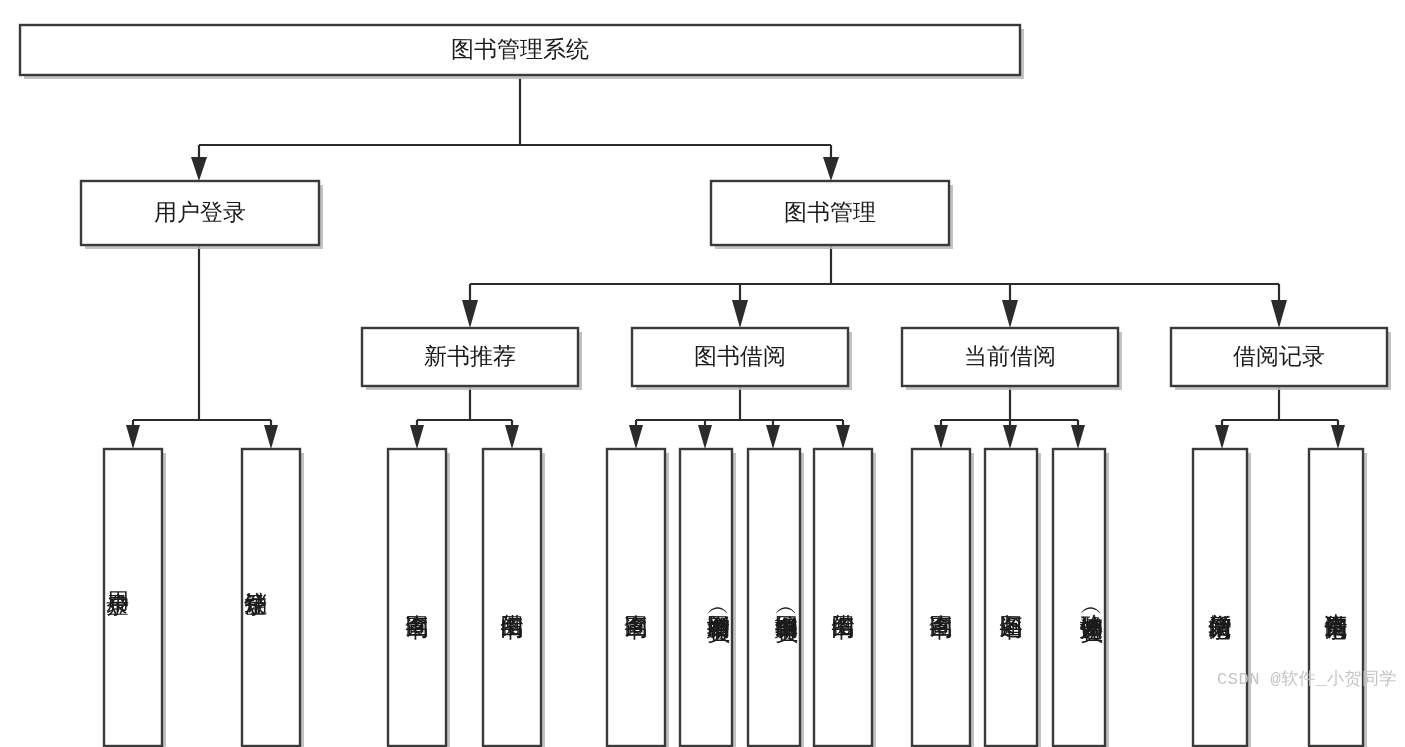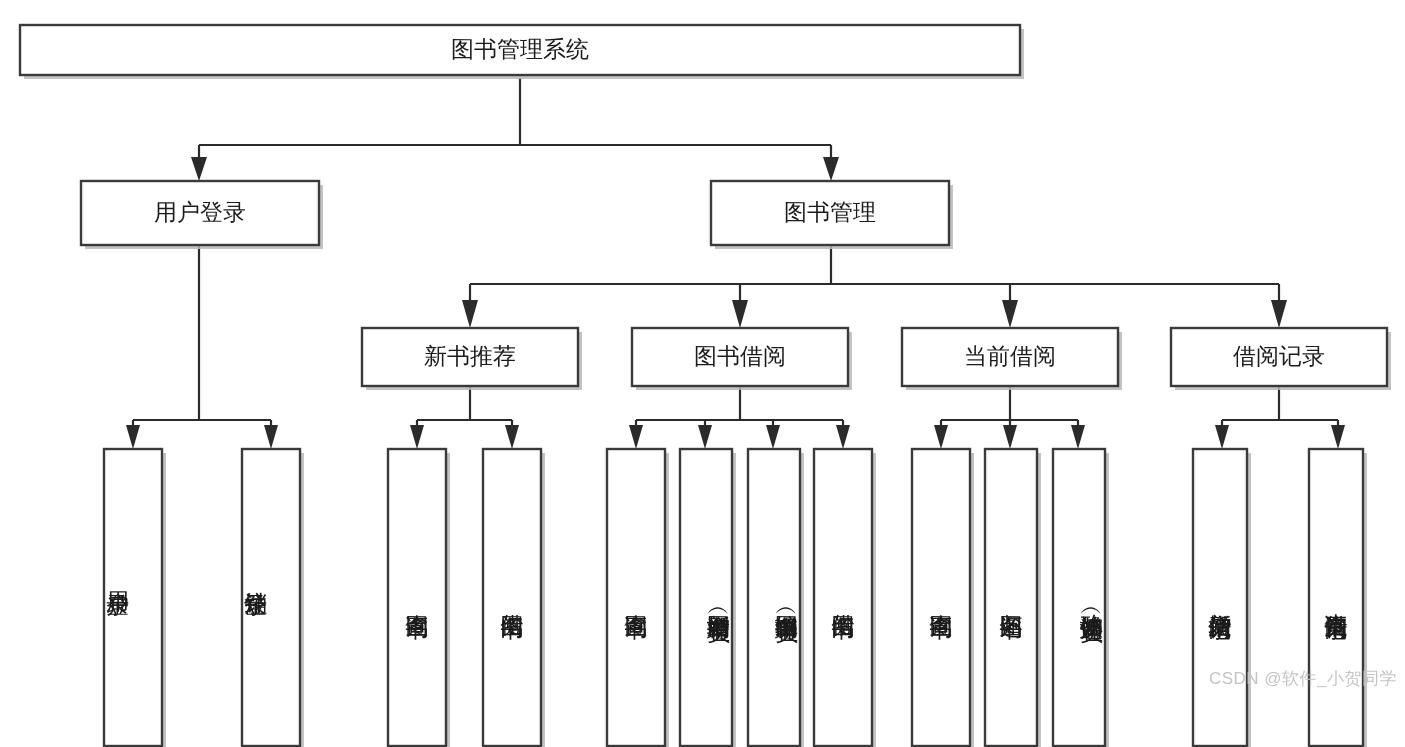--- a/index.html
+++ b/index.html
@@ -51,21 +51,21 @@
     font-family: "Liberation Sans", "DejaVu Sans", sans-serif;
     fill: #1b1b1b;
     font-size: 23px;
     text-anchor: middle;
     dominant-baseline: middle;
   }
   .watermark-text {
     position: absolute;
     right: 8px;
     bottom: 5px;
-    font-family: Liberation Sans, sans-serif;
+    font-family: Liberation Mono, monospace;
     font-size: 17px;
     color: #c4c4c4;
     letter-spacing: 0.5px;
     white-space: nowrap;
     user-select: none;
   }
 </style>
 </head>
 <body>
 

